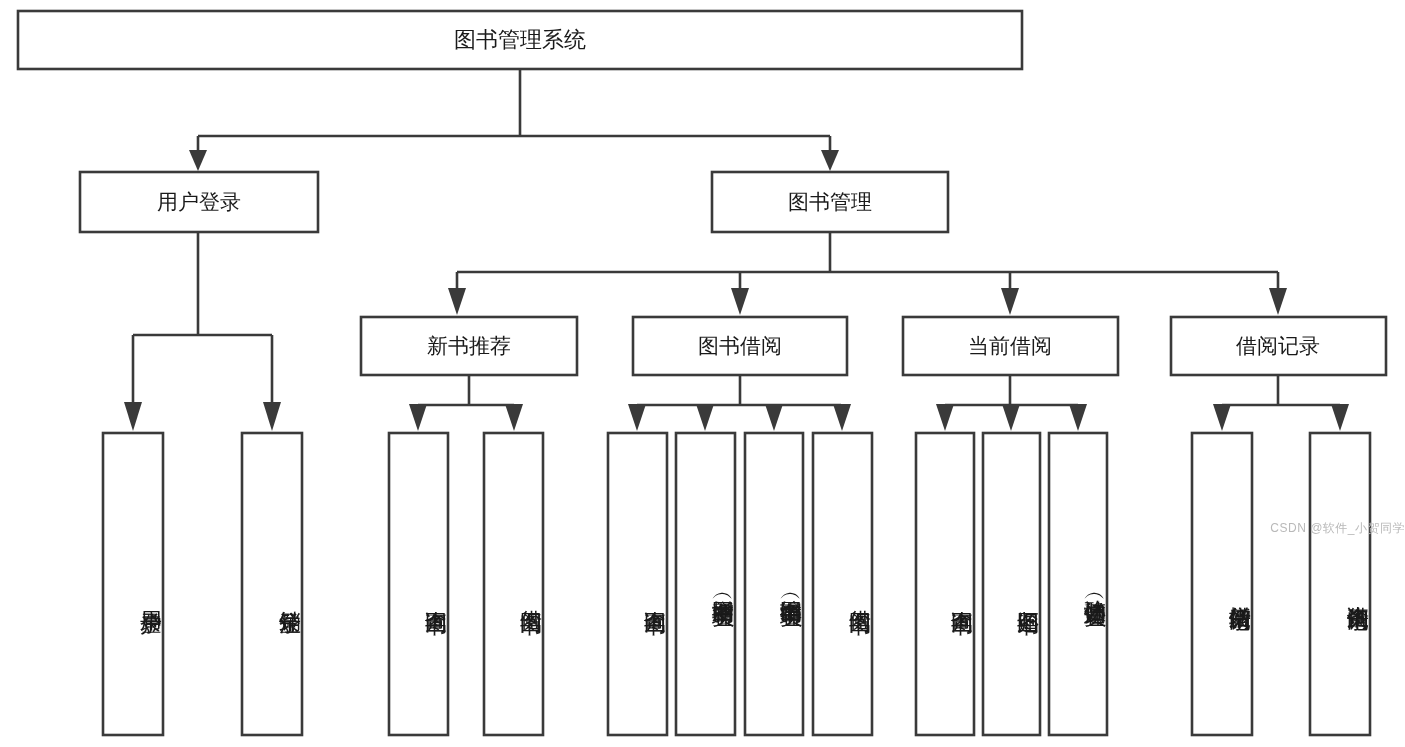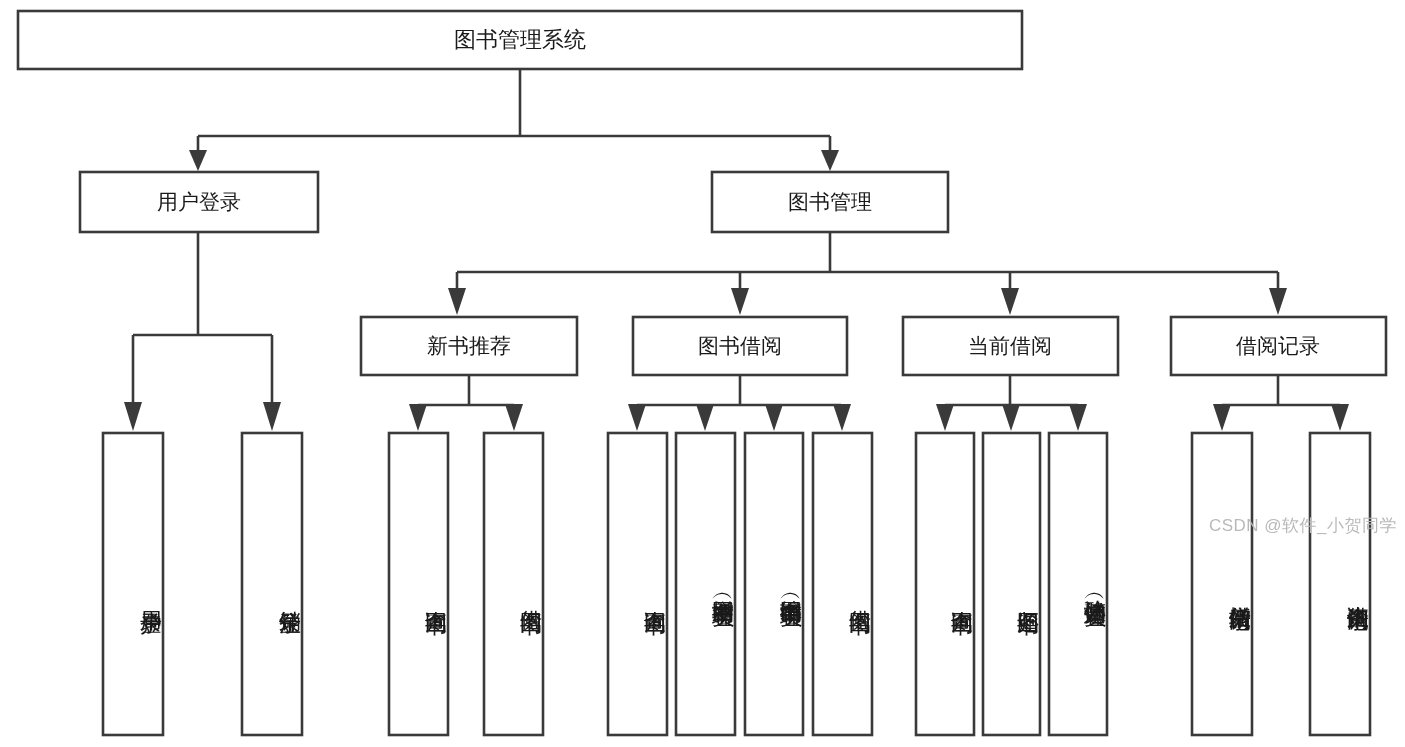--- a/index.html
+++ b/index.html
@@ -61,24 +61,24 @@
     font-family: "Liberation Sans", "DejaVu Sans", sans-serif;
     font-size: 22px;
     line-height: 1.06;
     letter-spacing: 1px;
     color: #1a1a1a;
     white-space: nowrap;
     pointer-events: none;
   }
   .watermark {
     position: absolute;
-    right: 8px;
+    right: 0;
     bottom: 4px;
     font-family: "Liberation Sans", "DejaVu Sans", sans-serif;
-    font-size: 17px;
+    font-size: 12px;
     color: #b9b9b9;
     letter-spacing: 0.5px;
     white-space: nowrap;
   }
 </style>
 </head>
 <body>
 
 <div id="diagram-root">
 

